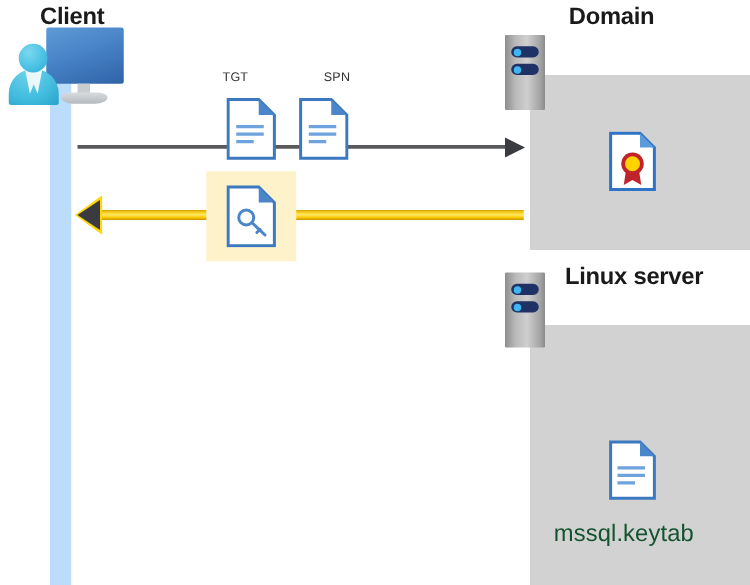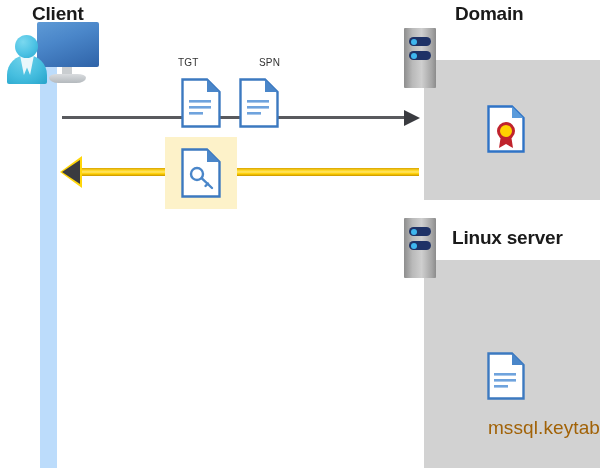--- a/index.html
+++ b/index.html
@@ -29,36 +29,36 @@
   
   .bold-label {
     font-weight: bold;
     color: #1a1a1a;
     font-size: 19px;
     line-height: 21px;
     letter-spacing: -0.2px;
   }
   #client-title { left: 32px; top: 3px; }
   #dc-title { left: 455px; top: 3px; width: 130px; }
-  #linux-title { left: 452px; top: 227px; text-align: right; }
+  #linux-title { left: 452px; top: 211px; text-align: right; }
 
   .doc-label {
     font-size: 10px;
     color: #333333;
     letter-spacing: 0.2px;
   }
   #tgt-label  { left: 178px; top: 57px; }
   #spn-label  { left: 236px; top: 57px; margin-left: 23px; }
 
   #keytab-label {
     left: 443px; top: 417px;
     width: 157px;
-    text-align: right;
+    text-align: left;
     font-size: 19px;
-    color: #a16207;
+    color: #14532d;
     letter-spacing: 0.1px;
   }
 
   
   .gray-panel { background: #d2d2d2; }
   #dc-panel    { left: 424px; top: 60px;  width: 176px; height: 140px; }
   #linux-panel { left: 424px; top: 260px; width: 176px; height: 208px; }
 
   
   .rack {

